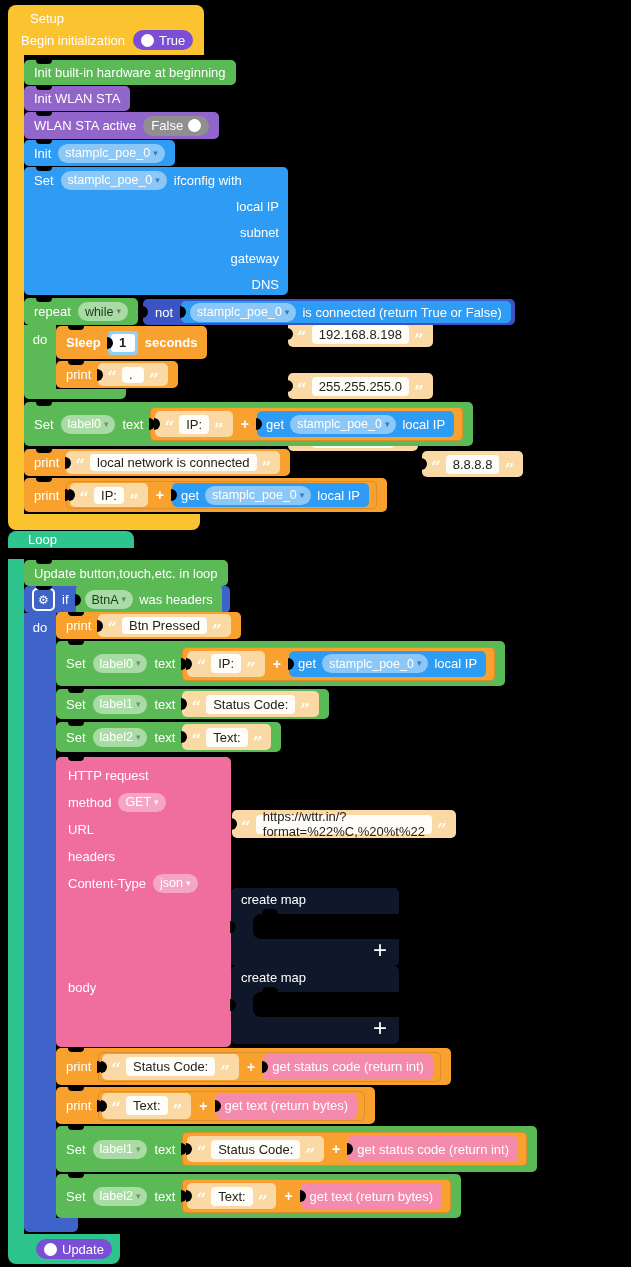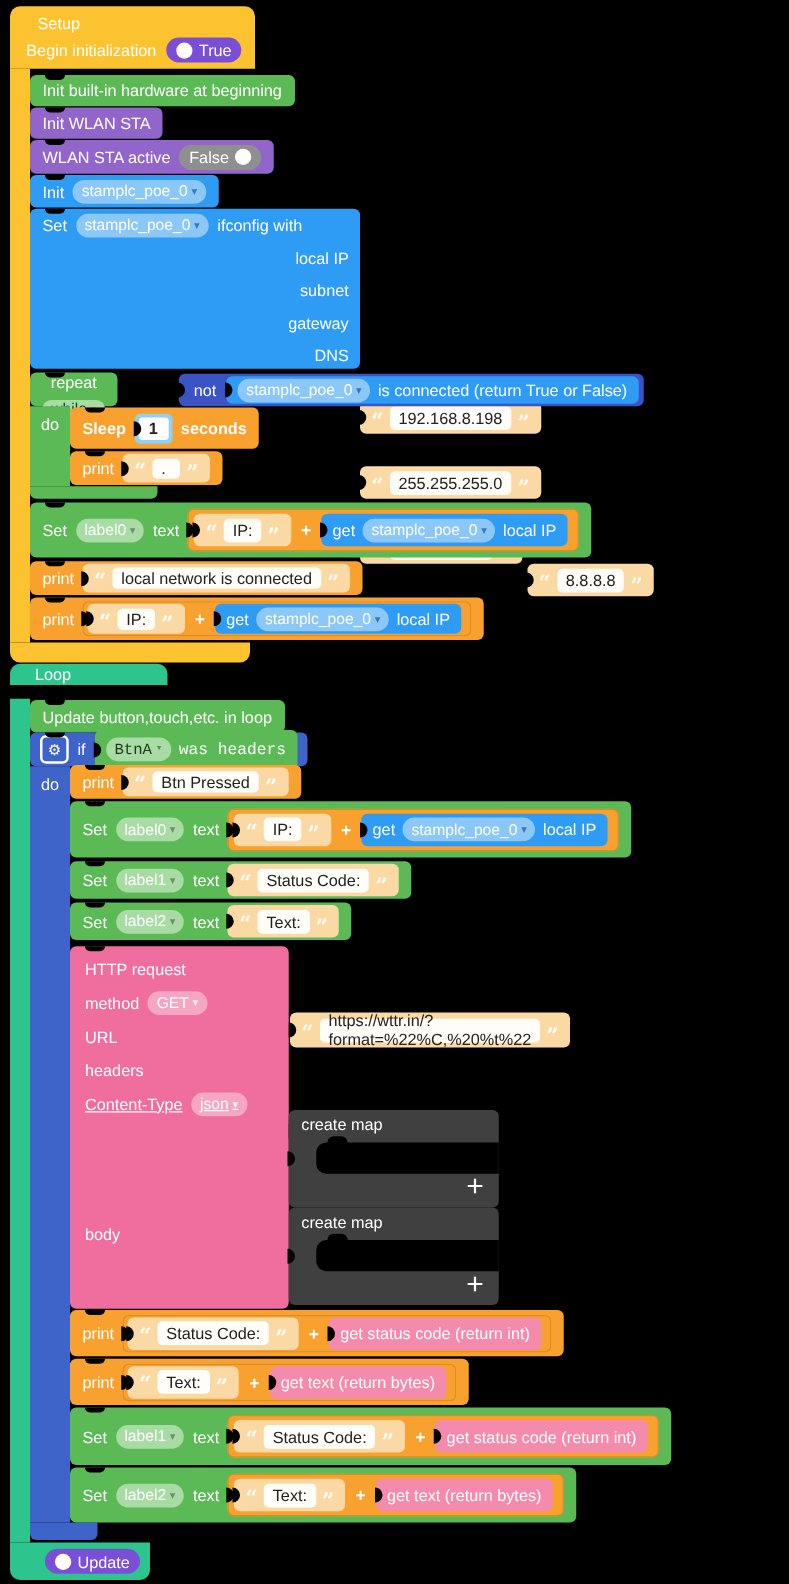--- a/index.html
+++ b/index.html
@@ -45,21 +45,21 @@
   .pill{display:inline-flex;align-items:center;gap:5px;height:20px;border-radius:10px;
         padding:0 8px;color:#fff;font-size:13px;}
   .pill-purple{background:#7A4FD5;} .pill-gray{background:#8F8F8F;}
   .dot{width:13px;height:13px;border-radius:50%;background:#fff;display:inline-block;}
   .gear{width:19px;height:19px;border:2px solid #fff;border-radius:5px;display:inline-flex;
         align-items:center;justify-content:center;font-size:12px;color:#fff;flex:0 0 auto;}
   .spinetxt{display:block;width:100%;text-align:center;padding-top:7px;}
   
   .hrow{position:absolute;left:12px;display:flex;align-items:center;gap:7px;height:24px;}
   
-  .cm{position:absolute;width:168px;height:78px;background:#404040;border-radius:5px;}
+  .cm{position:absolute;width:168px;height:78px;background:#0f172a;border-radius:5px;}
   .cm .cmtitle{position:absolute;left:10px;top:4px;}
   .cmcut{position:absolute;left:22px;right:0;top:26px;height:25px;background:#000;
          border-radius:8px 0 0 8px;}
   .cmcut::before{content:'';position:absolute;top:-5px;left:9px;width:16px;height:6px;
                  background:#000;border-radius:5px 5px 0 0;}
   .cmplus{position:absolute;right:12px;bottom:2px;font-size:24px;font-weight:300;color:#fff;}
   .ifrow{height:26px;display:flex;justify-content:flex-end;align-items:center;padding-right:9px;}
 </style>
 </head>
 <body>
@@ -146,21 +146,21 @@
       <span class="q close">”</span>
     </div>
     <div class="str val abs" style="left:264px;top:102px;">
       <span class="q">“</span>
       <span class="sfield">8.8.8.8</span>
       <span class="q close">”</span>
     </div>
   </div>
 
   
-  <div class="blk green stmt" style="left:24px;top:298px;height:27px;flex-direction:column;">
+  <div class="blk green stmt" style="left:24px;top:298px;height:27px;">
     <span>repeat</span>
     <span class="chip chip-greend">
       <span>while</span>
       <span class="dd">▾</span>
     </span>
   </div>
   <div class="blk notblue val" style="left:143px;top:299px;height:26px;padding:0 4px 0 12px;gap:8px;">
     <span>not</span>
     <span class="getb getblue val" style="height:22px;">
       <span class="chip chip-blue">
@@ -262,21 +262,21 @@
 
   
   <div class="blk green stmt" style="left:24px;top:560px;height:26px;">
     <span>Update button,touch,etc. in loop</span>
   </div>
 
   
   <div class="blk navy stmt" style="left:24px;top:586px;height:27px;padding:0 8px;">
     <span class="gear">⚙</span>
     <span>if</span>
-    <span class="getb green val" style="height:32px;font-family:Liberation Mono, monospace;">
+    <span class="getb green val" style="height:32px;">
       <span class="chip chip-greend">
         <span>BtnA</span>
         <span class="dd">▾</span>
       </span>
       <span>was headers</span>
     </span>
   </div>
   <div class="abs navy" style="left:24px;top:613px;width:32px;height:605px;">
     <span class="spinetxt">do</span>
   </div>
@@ -359,21 +359,21 @@
         <span>GET</span>
         <span class="dd">▾</span>
       </span>
     </div>
     <div class="hrow" style="top:60px;">
         <span>URL</span>
       </div>
     <div class="hrow" style="top:87px;">
         <span>headers</span>
       </div>
-    <div class="hrow" style="top:114px;text-decoration:underline;">
+    <div class="hrow" style="top:114px;">
       <span>Content-Type</span>
       <span class="chip chip-pink">
         <span>json</span>
         <span class="dd">▾</span>
       </span>
     </div>
     <div class="hrow" style="top:218px;">
         <span>body</span>
       </div>
 

